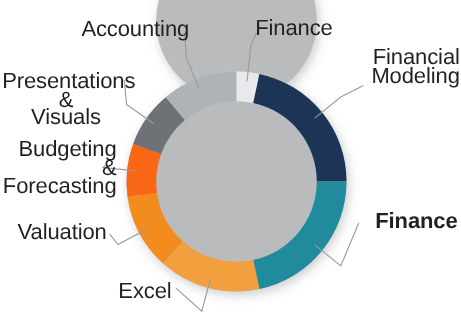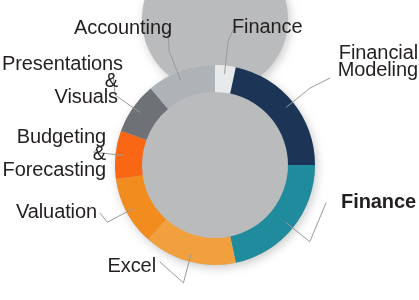--- a/index.html
+++ b/index.html
@@ -45,21 +45,21 @@
   .lbl-left   { text-align: left;  }
   .lbl-center { text-align: center;}
 
   
   #lbl-strategy       { left: 232px; top: 18px;  width: 90px;  text-align: left; }
   #lbl-financial      { left: 332px; top: 44px;  width: 86px;  text-align: right; }
   #lbl-finance        { left: 328px; top: 193px; width: 88px;  text-align: right; font-weight: bold; }
   #lbl-excel          { left: 100px; top: 257px; width: 56px;  text-align: right; }
   #lbl-valuation      { left: 16px;  top: 203px; width: 80px;  text-align: right; }
   #lbl-budgeting      { left: 2px;   top: 128px; width: 104px; text-align: right; }
-  #lbl-presentations  { left: 2px;   top: 55px;  width: 116px; text-align: right; }
+  #lbl-presentations  { left: 2px;   top: 66px;  width: 116px; text-align: center; }
   #lbl-accounting     { left: 74px;  top: 19px;  width: 92px;  text-align: left; }
 </style>
 </head>
 <body>
 
 <div id="chart-root">
 
   <svg id="donut-svg" viewBox="0 0 419 300">
     <defs>
       <filter id="ring-shadow" x="-30%" y="-30%" width="160%" height="160%">

